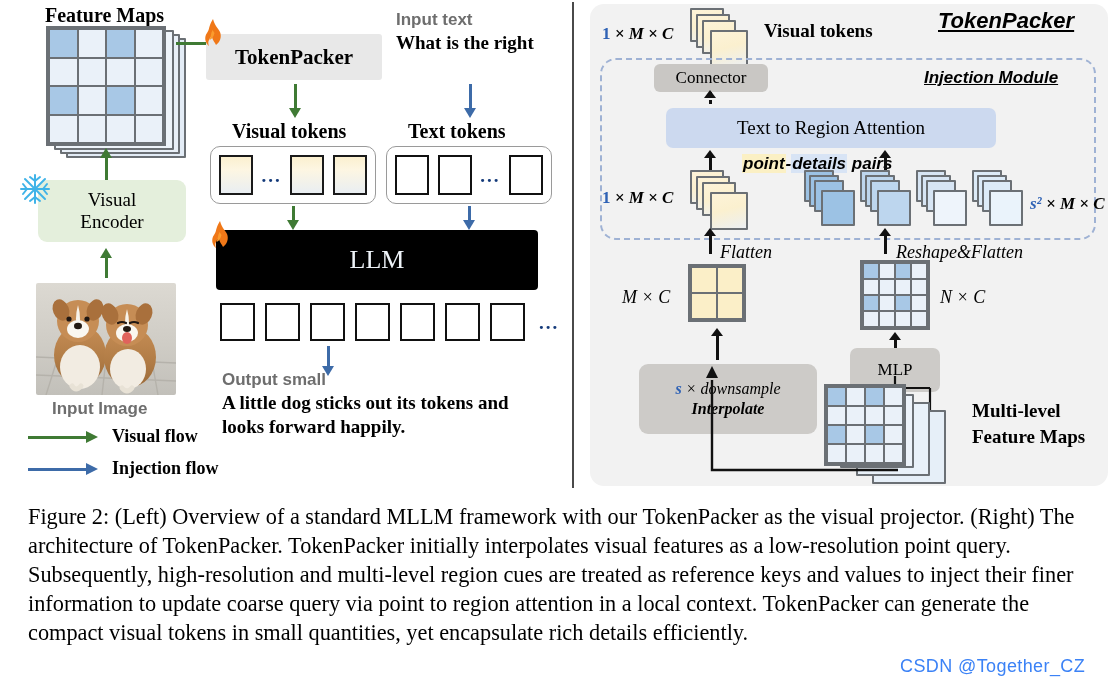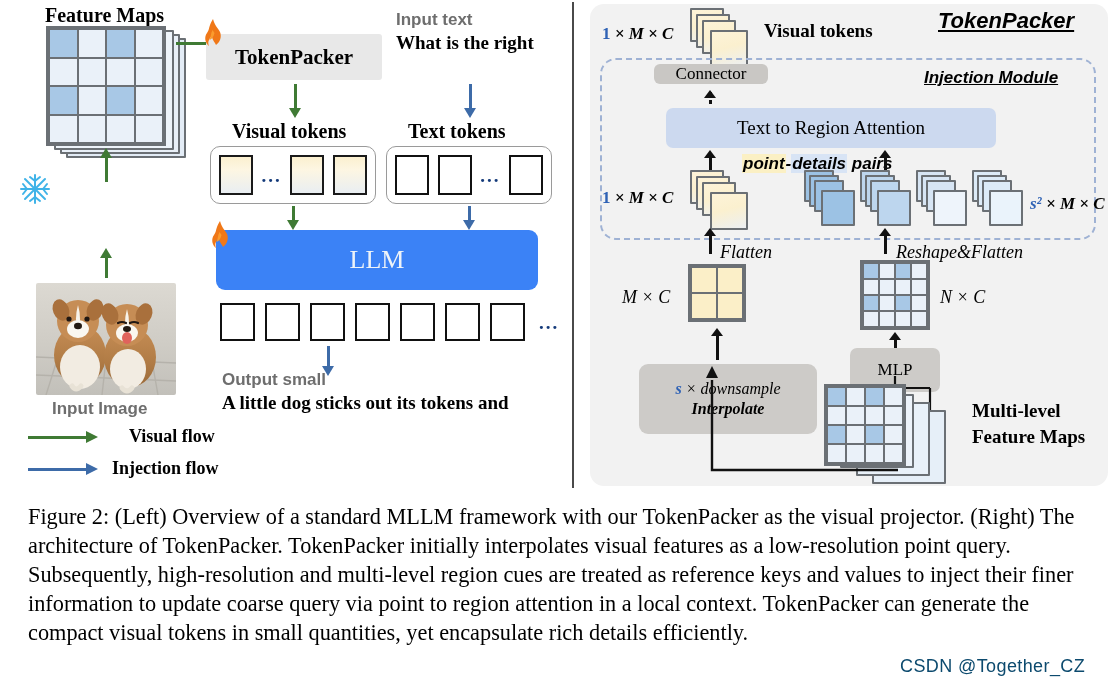--- a/index.html
+++ b/index.html
@@ -38,41 +38,41 @@
   .tok-wrap{position:absolute;border:1.6px solid #9a9a9a;border-radius:10px;box-sizing:border-box;display:flex;align-items:center;}
   .vtok{width:34px;height:40px;border:2.2px solid #1a1a1a;box-sizing:border-box;
         background:linear-gradient(180deg,#fbf0cf 0%,#fdf6e2 35%,#e9eef2 100%);}
   .ttok{width:34px;height:40px;border:2.2px solid #111;box-sizing:border-box;background:#fff;}
   .otok{width:35px;height:38px;border:2.4px solid #111;box-sizing:border-box;background:#fff;}
   .dots{font-weight:bold;font-size:19px;letter-spacing:2px;color:#143a7a;line-height:1;}
 
   
   .box{position:absolute;box-sizing:border-box;display:flex;align-items:center;justify-content:center;text-align:center;}
   #tokenpacker-box{background:#e8e8e8;border-radius:3px;font-weight:bold;font-size:21px;}
-  #llm-box{background:#3b82f6;border-radius:9px;color:#eef3f8;font-size:26px;}
+  #llm-box{background:#000000;border-radius:4px;color:#eef3f8;font-size:26px;}
   #visual-encoder-box{background:#e4efdc;border-radius:9px;font-size:19px;line-height:1.15;}
   #connector-box{background:#c9c7c4;border-radius:6px;font-size:17px;}
   #p2r-box{background:#ccd9ef;border-radius:7px;font-size:19px;}
   #mlp-box{background:#cdcbc8;border-radius:7px;font-size:17px;}
   #interp-box{background:#cdcbc8;border-radius:9px;font-size:16px;line-height:1.25;flex-direction:column;}
 
   
   #injection-module{position:absolute;border:2px dashed #9fb2d4;border-radius:16px;box-sizing:border-box;}
 
   
   .stack{position:absolute;}
   .card{position:absolute;border:2px solid #6b7075;box-sizing:border-box;border-radius:1px;}
   .cream{background:linear-gradient(165deg,#fdf3d8 0%,#fbf0cf 45%,#eceff2 100%);}
 
   
   #input-photo{position:absolute;overflow:hidden;border-radius:2px;}
 
   
   #caption{position:absolute;left:28px;top:503px;width:1060px;font-size:22.3px;line-height:1.30;text-align:left;}
-  #watermark{position:absolute;left:900px;top:656px;font-family:"Liberation Sans",sans-serif;font-size:18px;color:#0c4a6e;letter-spacing:.4px;}
+  #watermark{position:absolute;left:900px;top:656px;font-family:"Liberation Sans",sans-serif;font-size:18px;color:#3b82f6;letter-spacing:.4px;}
 
   .hl-point{background:#fbf0c4;padding:0 1px;}
   .hl-region{background:#d8e4f5;padding:0 1px;}
   .blue-s{color:#2f62b5;font-weight:bold;font-style:italic;}
   .blue-1{color:#2f62b5;font-weight:bold;}
 </style>
 </head>
 <body>
 
 <div class="fig">
@@ -184,26 +184,31 @@
       <div class="dots" style="margin-left:4px;">...</div>
     </div>
 
     <div class="arrow v-arrow" style="left:320px;top:346px;width:16px;height:30px;">
       <div class="shaft" style="height:21px;background:#3d6ba8;"></div>
       <div class="head" style="border-top:10px solid #3d6ba8;"></div>
     </div>
 
     <div class="lbl sans gray-lbl" style="left:222px;top:370px;font-size:17px;">Output small</div>
     <div class="lbl serif" style="left:222px;top:392px;font-size:19px;">A little dog sticks out its tokens and</div>
+    <div class="lbl serif" style="left:222px;top:416px;font-size:19px;">looks forward happily.</div>
 
     <div class="arrow up-arrow" style="left:98px;top:148px;width:16px;height:34px;">
       <div class="shaft" style="height:25px;background:#3f7a34;"></div>
       <div class="head" style="border-bottom:10px solid #3f7a34;"></div>
     </div>
 
+    <div class="box" id="visual-encoder-box" style="left:38px;top:180px;width:148px;height:62px;flex-direction:column;">
+      <span>Visual</span>
+      <span>Encoder</span>
+    </div>
 
     <div style="position:absolute;left:18px;top:172px;width:34px;height:34px;">
       <svg width="34" height="34" viewBox="0 0 34 34" stroke="#3fb3e8" stroke-width="2" stroke-linecap="round" fill="none">
         <line x1="17" y1="3" x2="17" y2="31"></line>
           <line x1="3" y1="17" x2="31" y2="17"></line>
         <line x1="7" y1="7" x2="27" y2="27"></line>
           <line x1="27" y1="7" x2="7" y2="27"></line>
         <line x1="17" y1="9" x2="12" y2="5"></line>
           <line x1="17" y1="9" x2="22" y2="5"></line>
         <line x1="17" y1="25" x2="12" y2="29"></line>
@@ -270,21 +275,21 @@
       </svg>
     </div>
     <div class="lbl sans gray-lbl" style="left:52px;top:399px;font-size:17px;">Input Image</div>
 
     <div style="position:absolute;left:28px;top:424px;">
       <div style="position:relative;height:28px;">
         <div class="arrow h-arrow" style="left:0;top:6px;width:70px;height:14px;">
           <div class="shaft" style="width:58px;background:#3f7a34;"></div>
           <div class="head" style="border-left:12px solid #3f7a34;"></div>
         </div>
-        <div class="lbl serif" style="left:84px;top:2px;font-size:18px;margin-left:17px;">Visual flow</div>
+        <div class="lbl serif" style="left:84px;top:2px;font-size:18px;">Visual flow</div>
       </div>
       <div style="position:relative;height:28px;margin-top:4px;">
         <div class="arrow h-arrow" style="left:0;top:6px;width:70px;height:14px;">
           <div class="shaft" style="width:58px;background:#3d6ba8;"></div>
           <div class="head" style="border-left:12px solid #3d6ba8;"></div>
         </div>
         <div class="lbl serif" style="left:84px;top:2px;font-size:18px;">Injection flow</div>
       </div>
     </div>
   </div>
@@ -310,21 +315,21 @@
     <div class="lbl serif" style="left:186px;top:18px;font-size:19px;">Visual tokens</div>
 
     <div class="arrow up-arrow" style="left:126px;top:62px;width:14px;height:20px;">
       <div class="shaft" style="height:12px;background:#111;"></div>
       <div class="head" style="border-bottom:8px solid #111;"></div>
     </div>
 
     <div id="injection-module" style="left:22px;top:56px;width:496px;height:182px;"></div>
     <div class="lbl sans" style="left:346px;top:66px;font-size:17px;font-style:italic;text-decoration:underline;">Injection Module</div>
 
-    <div class="box" id="connector-box" style="left:76px;top:62px;width:114px;height:20px;">
+    <div class="box" id="connector-box" style="left:76px;top:62px;width:114px;height:28px;">
       <span>Connector</span>
     </div>
 
     <div style="position:absolute;left:131px;top:90px;width:3px;height:16px;background:repeating-linear-gradient(180deg,#111 0 4px,transparent 4px 8px);"></div>
     <div style="position:absolute;left:126px;top:88px;width:0;height:0;border-left:6px solid transparent;border-right:6px solid transparent;border-bottom:8px solid #111;"></div>
 
     <div class="box" id="p2r-box" style="left:88px;top:106px;width:330px;height:40px;">
       <span>Text to Region Attention</span>
     </div>
 

